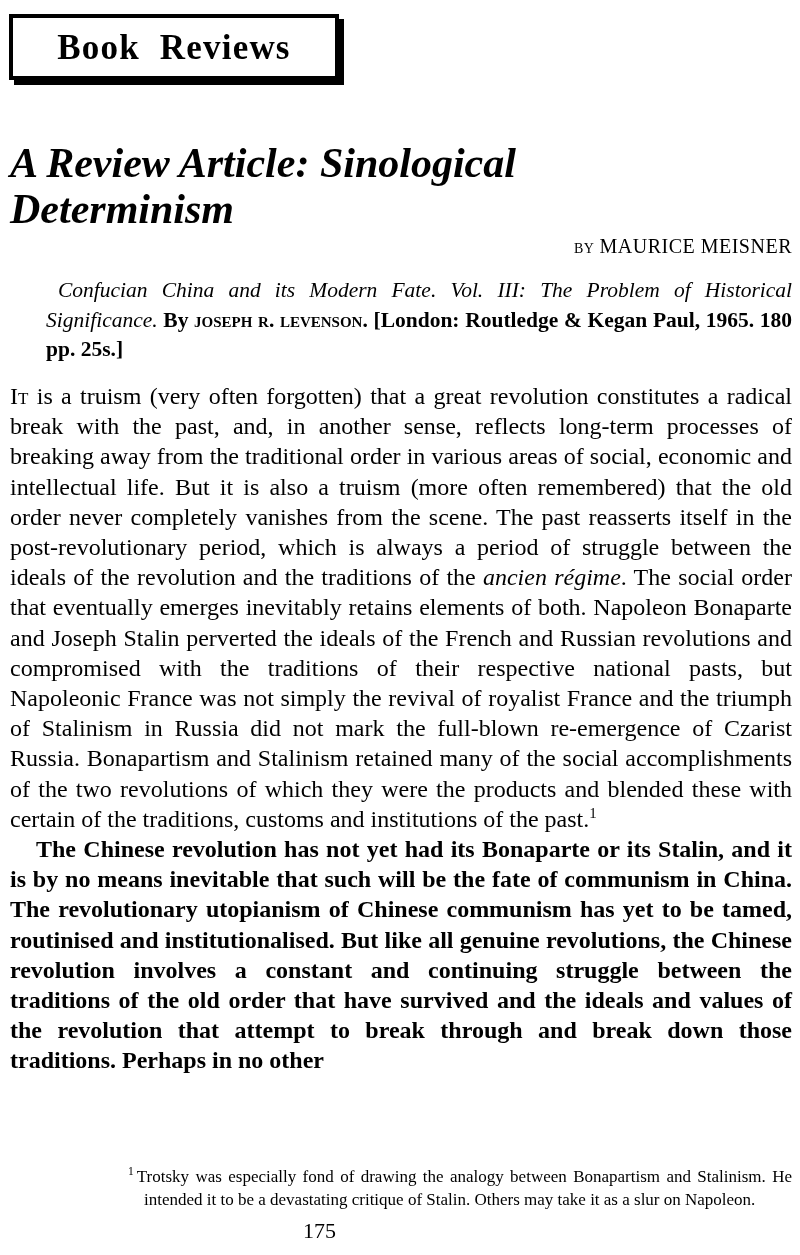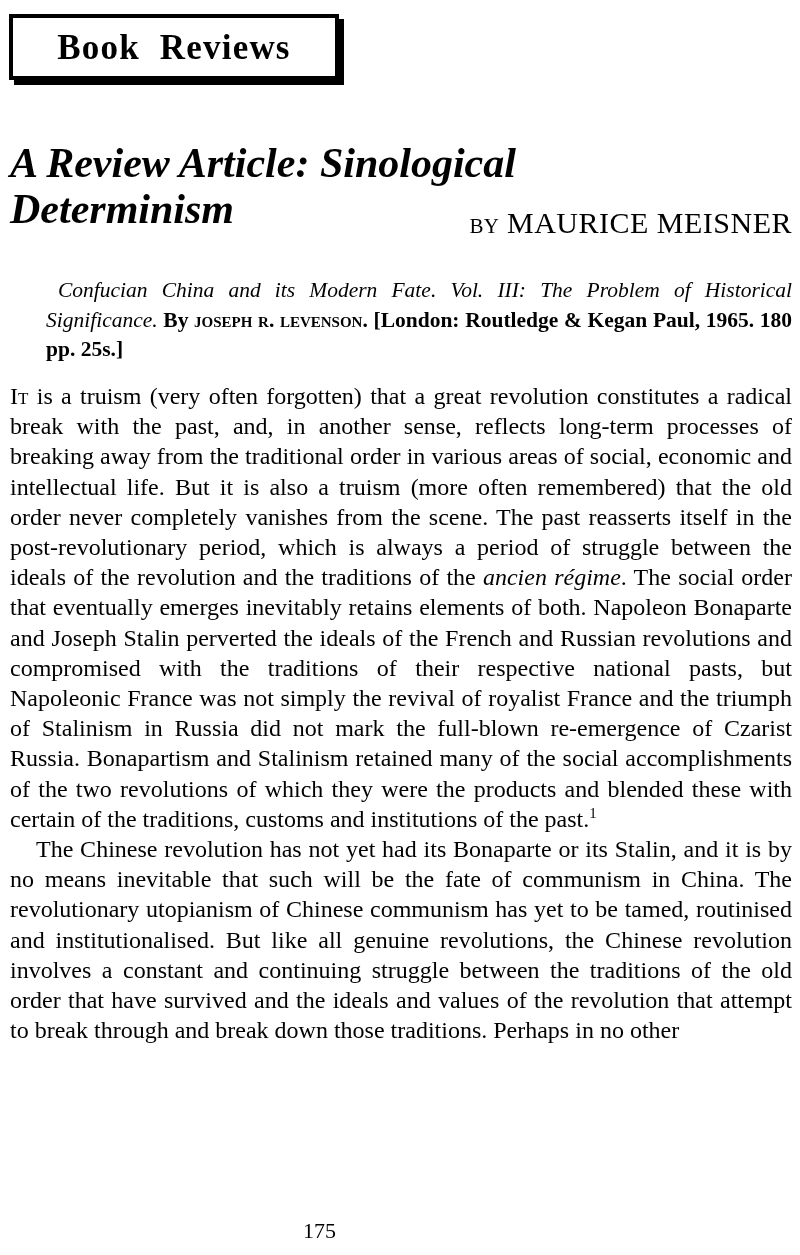--- a/index.html
+++ b/index.html
@@ -71,22 +71,22 @@
     font-style: italic;
     font-size: 42px;
     line-height: 46px;
     letter-spacing: 0px;
   }
 
   
   .byline {
     position: absolute;
     right: 8px;
-    top: 206px;
-    font-size: 30px;
+    top: 235px;
+    font-size: 20px;
     letter-spacing: 0.3px;
     white-space: nowrap;
   }
   .byline .by {
     font-variant: small-caps;
     text-transform: lowercase;
   }
   .byline .author {
     letter-spacing: 0.5px;
   }
@@ -133,20 +133,21 @@
     line-height: 30.2px;
     text-align: justify;
     text-justify: inter-word;
     hyphens: manual;
   }
   p.para.first {
     text-indent: 0;
   }
   p.para.indent {
     text-indent: 26px;
+    font-weight: bold;
   }
   p.para i {
     font-style: italic;
   }
   .dropcap-sc {
     font-variant: small-caps;
     text-transform: lowercase;
   }
   sup.fn {
     font-size: 0.62em;
@@ -213,16 +214,19 @@
   </div>
 
   <div class="body-col">
 
     <p class="para first"><span>I</span><span class="dropcap-sc">t</span><span> is a truism (very often forgotten) that a great revolution constitutes a radical break with the past, and, in another sense, reflects long-term processes of breaking away from the traditional order in various areas of social, economic and intellectual life.  But it is also a truism (more often remembered) that the old order never completely vanishes from the scene.  The past reasserts itself in the post-revolutionary period, which is always a period of struggle between the ideals of the revolution and the traditions of the </span><i>ancien régime</i><span>.  The social order that eventually emerges inevitably retains elements of both.  Napoleon Bonaparte and Joseph Stalin perverted the ideals of the French and Russian revolutions and compromised with the traditions of their respective national pasts, but Napoleonic France was not simply the revival of royalist France and the triumph of Stalinism in Russia did not mark the full-blown re-emergence of Czarist Russia.  Bonapartism and Stalinism retained many of the social accomplishments of the two revolutions of which they were the products and blended these with certain of the traditions, customs and institutions of the past.</span><sup class="fn">1</sup></p>
 
     <p class="para indent">The Chinese revolution has not yet had its Bonaparte or its Stalin, and it is by no means inevitable that such will be the fate of communism in China.  The revolutionary utopianism of Chinese communism has yet to be tamed, routinised and institutionalised.  But like all genuine revolutions, the Chinese revolution involves a constant and continuing struggle between the traditions of the old order that have survived and the ideals and values of the revolution that attempt to break through and break down those traditions.  Perhaps in no other</p>
 
   </div>
 
+  <div class="footnote">
+    <span class="fn-inner"><sup>1</sup><span>Trotsky was especially fond of drawing the analogy between Bonapartism and Stalinism.  He intended it to be a devastating critique of Stalin.  Others may take it as a slur on Napoleon.</span></span>
+  </div>
 
   <div class="page-number">175</div>
 
 </div>
 
 </body></html>

